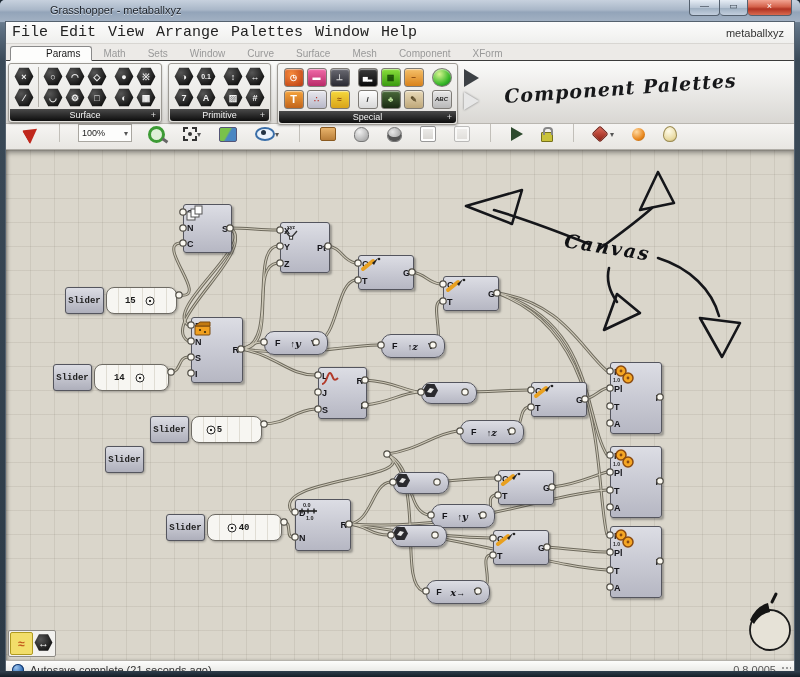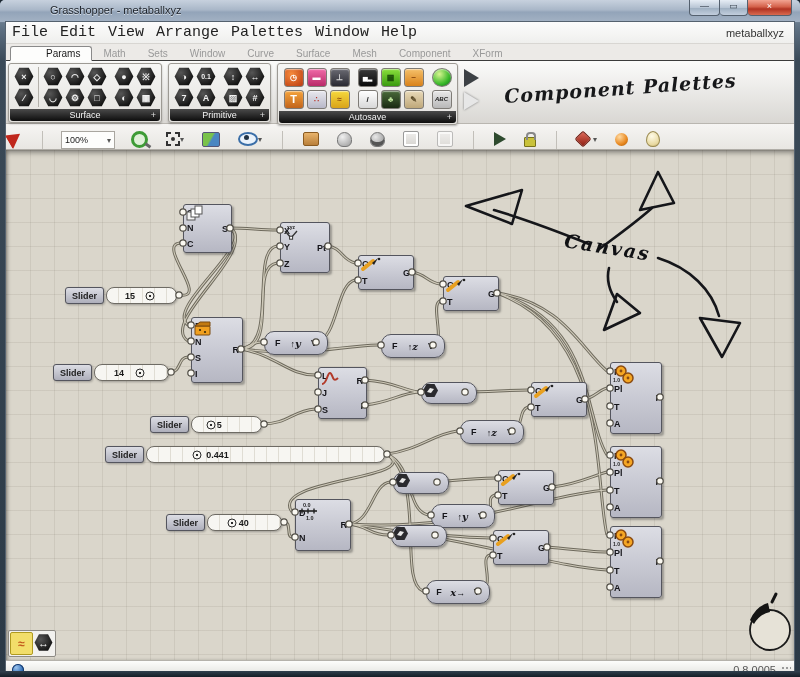--- a/index.html
+++ b/index.html
@@ -52,21 +52,21 @@
      border-radius:0 0 3px 3px;margin:0 1px 1px;}
   .pal-plus{position:absolute;right:4px;font-size:9px;color:#ddd;}
   .pal-arrows{display:flex;flex-direction:column;justify-content:space-around;height:46px;margin:3px 2px 0 0;}
   .arr{width:0;height:0;border:9px solid transparent;border-right:none;margin:2px 0;}
   .arr.dark{border-left:15px solid #3d4145;}
   .arr.light{border-left:15px solid #e7e7e7;filter:drop-shadow(0 0 1px #777);}
   .pal-annot{position:absolute;left:498px;top:16px;font-size:19px;font-weight:bold;font-style:italic;
      letter-spacing:1px;color:#17181a;transform:rotate(-4deg);font-family:"DejaVu Serif",serif;}
   
   .toolbar{height:25px;background:linear-gradient(180deg,#f6f5f3,#e8e6e2);border-bottom:1px solid #b0ada7;
-     display:flex;align-items:flex-end;padding-left:0;gap:14px;}
+     display:flex;align-items:flex-start;padding-left:17px;gap:14px;}
   .tsep{width:1px;height:18px;background:#c2bfb9;margin:0 4px;}
   .tbtn{height:20px;display:flex;align-items:center;justify-content:center;border-radius:3px;padding:0 2px;color:#444;}
   .zoombox{width:46px;height:16px;border:1px solid #a9a6a0;background:#fdfdfc;font-size:9px;
      display:flex;align-items:center;justify-content:space-between;padding:0 3px;color:#222;}
   .carat{font-size:8px;color:#555;}
   .shape{display:inline-block;}
   .pen{width:0;height:0;border-left:14px solid #c0271c;border-top:6px solid transparent;
       border-bottom:10px solid transparent;transform:rotate(-30deg);border-radius:2px;}
   .mag{width:11px;height:11px;border:3px solid #3d9b35;border-radius:50%;position:relative;background:#dff0d8;}
   .mag:after{content:"";position:absolute;width:6px;height:3px;background:#666;right:-6px;bottom:-2px;transform:rotate(35deg);}
@@ -103,22 +103,22 @@
      box-shadow:1.5px 2px 2px rgba(40,40,40,.35);font-size:9px;font-weight:bold;color:#15151a;}
   .nin,.nout{display:flex;flex-direction:column;justify-content:space-around;}
   .nin{padding-left:3px;}.nout{padding-right:3px;align-items:flex-end;}
   .nic{flex:1;display:flex;align-items:center;justify-content:center;overflow:hidden;}
   .cap{position:absolute;z-index:10;display:flex;align-items:center;justify-content:space-around;
      background:linear-gradient(180deg,#dcdde4,#b6b7c3);border:1px solid #54555e;border-radius:10px;
      box-shadow:1.5px 2px 2px rgba(40,40,40,.35);font-size:9px;font-weight:bold;color:#15151a;padding:0 5px;}
   .axl{font-family:"DejaVu Serif",serif;font-style:italic;font-weight:bold;font-size:10px;}
   .axarrow{font-size:9px;}
   
-  .slider{position:absolute;z-index:10;height:17px;display:flex;align-items:stretch;
-     filter:drop-shadow(1px 1.5px 1px rgba(40,40,40,.35));}
+  .slider{position:absolute;z-index:10;height:27px;display:flex;align-items:stretch;
+     filter:drop-shadow(1px 1.5px 1px rgba(40,40,40,.35));font-family:Liberation Mono, monospace;}
   .slabel{width:37px;background:linear-gradient(180deg,#dcdde4,#aeafbb);border:1px solid #54555e;
      border-radius:3px;font-size:9px;font-weight:bold;color:#222;display:flex;align-items:center;justify-content:center;}
   .strack{flex:1;background:#f7f6f2;border:1px solid #6e6b64;border-radius:8px;margin-left:2px;position:relative;
      background-image:repeating-linear-gradient(90deg,transparent 0 11px,#e0ddd4 11px 12px);}
   .knob{position:absolute;top:50%;width:7px;height:7px;border:1.5px solid #2b2b2b;border-radius:50%;
      background:radial-gradient(circle,#2b2b2b 28%,#f7f6f2 32%);transform:translate(-50%,-50%);}
   .sval{position:absolute;top:50%;transform:translateY(-54%);font-size:9px;font-weight:bold;color:#1a1a1a;white-space:nowrap;}
   
   .cv-annot{position:absolute;z-index:40;font-size:19px;font-weight:bold;font-style:italic;letter-spacing:2px;
      color:#101114;transform:rotate(9deg);font-family:"DejaVu Serif",serif;}
@@ -336,21 +336,21 @@
           <div class="pal-col">
             <div class="sq" style="background:radial-gradient(circle at 35% 30%,#d8f590,#3ab92a 60%,#0a6a1a);border-radius:50%">
                 <span></span>
               </div>
             <div class="sq" style="background:linear-gradient(180deg,#e8e8e8,#b8b8b8);color:#222;font-size:6px;font-style:italic">
                 <span>ABC</span>
               </div>
           </div>
         </div>
         <div class="pal-label">
-          <span>Autosave</span>
+          <span>Special</span>
             <span class="pal-plus">+</span>
         </div>
       </div>
       <div class="pal-arrows">
         <div class="arr dark"></div>
         <div class="arr light"></div>
       </div>
       <span class="pal-annot">Component Palettes</span>
     </div>
 
@@ -478,24 +478,20 @@
       </div>
       <div class="slider" style="left:144px;top:266px;width:112px">
         <span class="slabel">Slider</span>
         <div class="strack">
           <span class="knob" style="left:27%"></span>
           <span class="sval" style="left:36%">5</span>
         </div>
       </div>
       <div class="slider" style="left:99px;top:296px;width:280px">
         <span class="slabel">Slider</span>
-        <div class="strack">
-          <span class="knob" style="left:21%"></span>
-          <span class="sval" style="left:25%">0.441</span>
-        </div>
       </div>
       <div class="slider" style="left:160px;top:364px;width:116px">
         <span class="slabel">Slider</span>
         <div class="strack">
           <span class="knob" style="left:33%"></span>
           <span class="sval" style="left:42%">40</span>
         </div>
       </div>
 
       <div class="node" style="left:177px;top:54px;width:47px;height:47px">
@@ -880,19 +876,20 @@
       <div class="minibar">
         <div class="mbtn sketchsel">≈</div>
         <div class="mbtn hexnav">
             <span>↔</span>
           </div>
       </div>
     </div>
 
     <div class="statusbar">
       <span class="sico"></span>
+      <span>Autosave complete (21 seconds ago)</span>
       <span class="version">0.8.0005</span>
       <span class="grip"></span>
     </div>
   </div>
 
   <div class="footer"></div>
 </div>
 
 </body></html>

